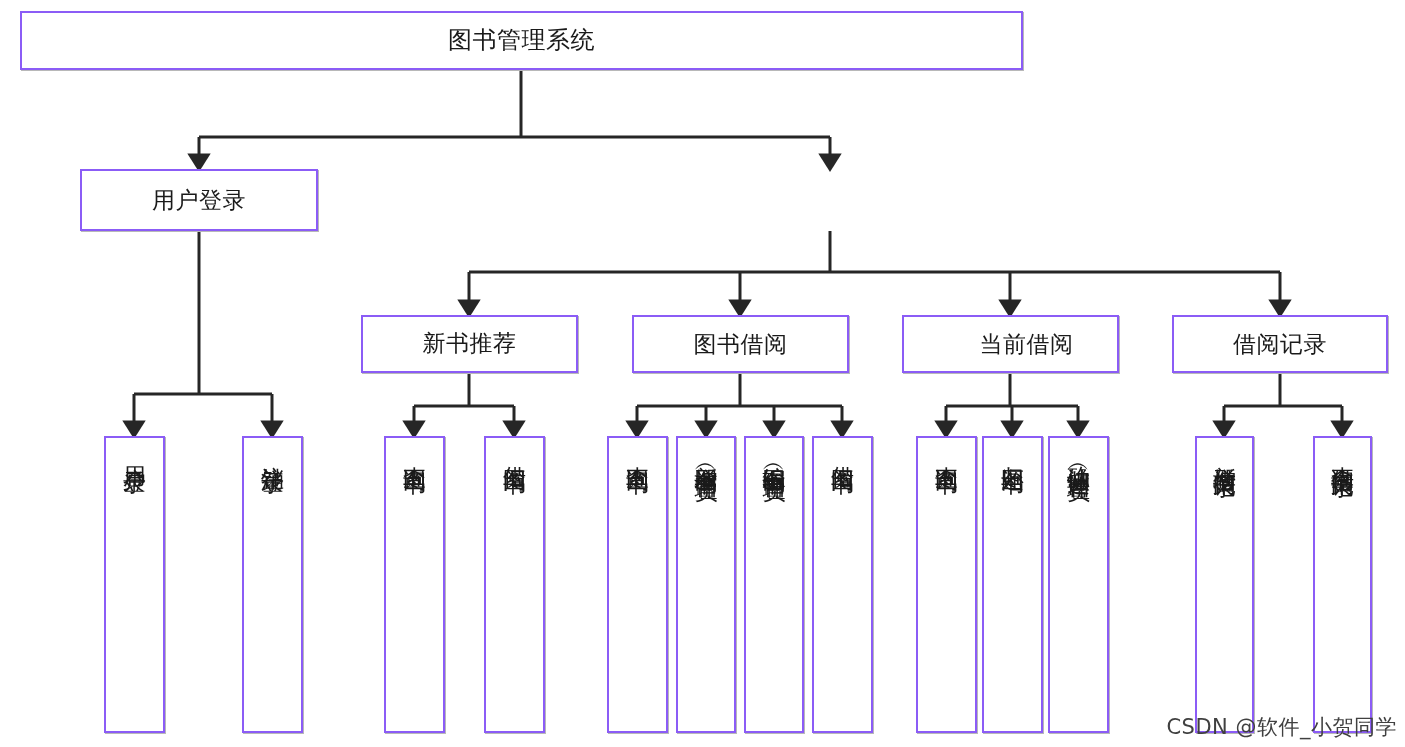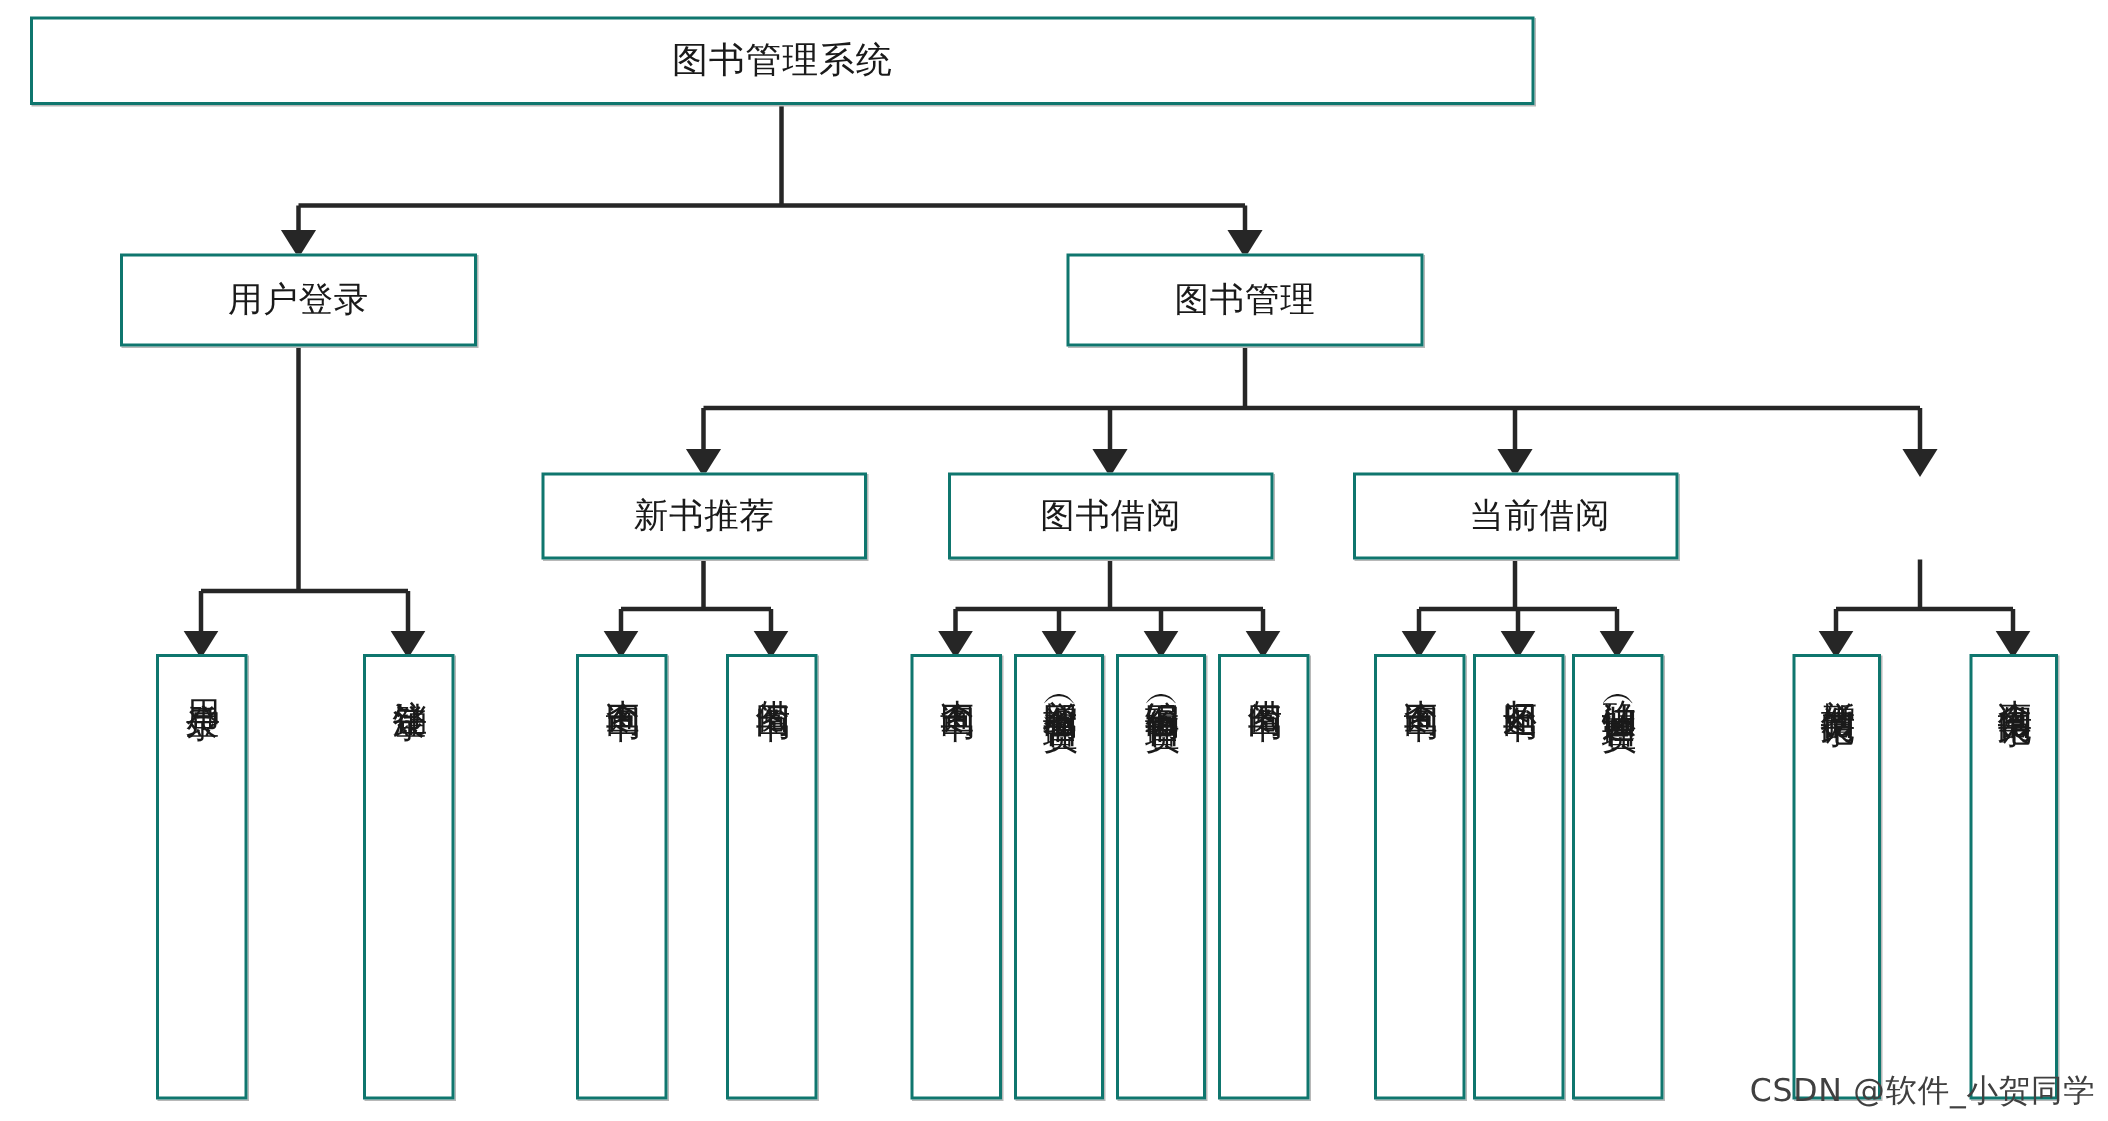--- a/index.html
+++ b/index.html
@@ -23,21 +23,21 @@
     position: absolute;
     left: 0;
     top: 0;
     width: 1405px;
     height: 747px;
   }
   .node {
     position: absolute;
     box-sizing: border-box;
     background: #ffffff;
-    border: 2px solid #0f766e;
+    border: 2px solid #8b5cf6;
     box-shadow: 1px 1px 0 0 #b8b8b8;
     display: flex;
     align-items: center;
     justify-content: center;
     z-index: 2;
   }
   .node-label {
     display: block;
     line-height: 1.15;
     letter-spacing: 0.5px;
@@ -132,33 +132,33 @@
     </g>
   </svg>
 
   <div class="node horiz root" style="left:20px; top:11px; width:1003px; height:59px;">
     <span class="node-label">图书管理系统</span>
   </div>
 
   <div class="node horiz" style="left:80px; top:169px; width:238px; height:62px;">
     <span class="node-label">用户登录</span>
   </div>
-  <div class="node horiz" style="left:711px; top:169px; width:238px; height:62px;">
-    <span class="node-label">图书管理</span>
-  </div>
 
   <div class="node horiz" style="left:361px; top:315px; width:217px; height:58px;font-family:Liberation Serif, serif;">
     <span class="node-label">新书推荐</span>
   </div>
   <div class="node horiz" style="left:632px; top:315px; width:217px; height:58px;">
     <span class="node-label">图书借阅</span>
   </div>
   <div class="node horiz" style="left:902px; top:315px; width:217px; height:58px;padding-left:32px;">
     <span class="node-label">当前借阅</span>
   </div>
+  <div class="node horiz" style="left:1172px; top:315px; width:216px; height:58px;">
+    <span class="node-label">借阅记录</span>
+  </div>
 
   <div class="node vert" style="left:104px; top:436px; width:61px; height:297px;">
     <span class="node-label">用户登录</span>
   </div>
   <div class="node vert" style="left:242px; top:436px; width:61px; height:297px;">
     <span class="node-label">注销登录</span>
   </div>
 
   <div class="node vert" style="left:384px; top:436px; width:61px; height:297px;">
     <span class="node-label">查询图书</span>

